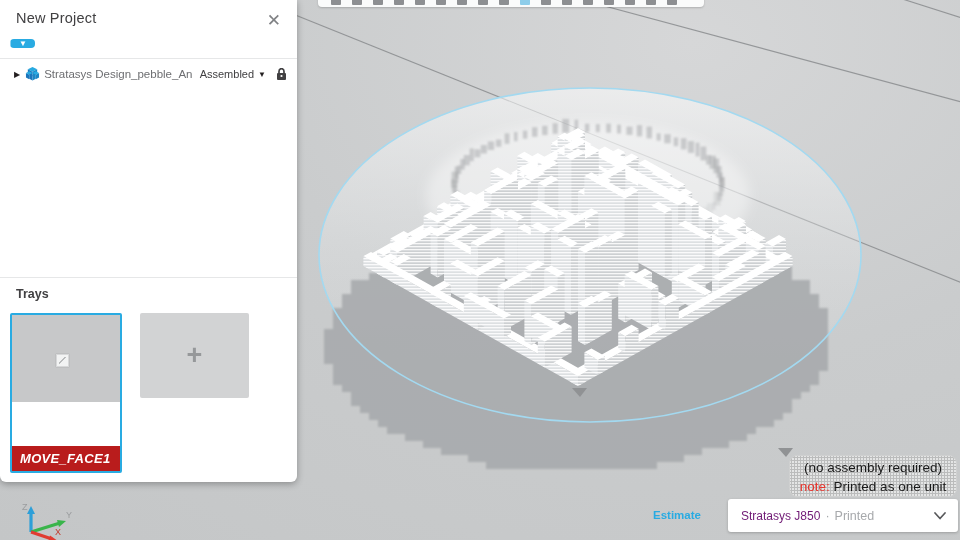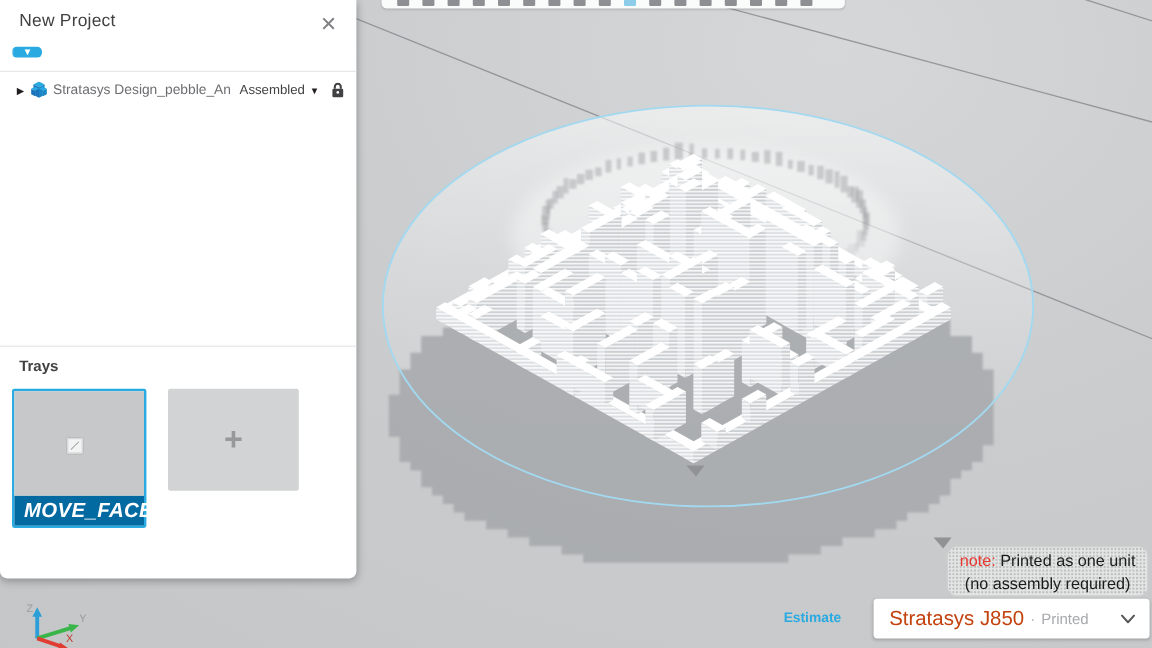--- a/index.html
+++ b/index.html
@@ -39,53 +39,53 @@
 
   .model-row { display:flex; align-items:center; padding:8px 10px 6px 14px;
     white-space:nowrap; cursor:pointer; }
   .expander { font-size:8px; color:#231f20; margin-right:5px; }
   .cube-icon { width:15px; height:14px; margin-right:4px; flex:none; }
   .model-name { font-size:11.5px; color:#6d6e71; overflow:hidden; max-width:166px; }
   .model-mode { font-size:11px; color:#414042; margin-left:8px; }
   .mode-caret { font-size:8px; color:#231f20; margin-left:4px; }
   .lock-icon { width:11px; height:13px; margin-left:10px; flex:none; }
 
-  .trays-section { position:absolute; left:0; top:288px; width:100%; }
+  .trays-section { position:absolute; left:0; top:277px; width:100%; }
   .trays-divider { border-top:1px solid #e6e7e8; }
   .trays-label { font-size:12.5px; font-weight:bold; color:#414042; padding:9px 0 0 16px; }
 
   .tray-cards { display:flex; gap:18px; padding:12px 0 0 10px; align-items:flex-start; }
   .tray-card-active { width:112px; border:2px solid #29abe2; border-radius:2px; cursor:pointer; }
   .tray-thumb { width:108px; height:87px; background:#c7c8c9; position:relative; }
   .tray-thumb-icon { position:absolute; left:44px; top:39px; width:13px; height:13px;
     background:#f2f3f3; border:1px solid #d7d8d9; box-shadow:0 0 1px rgba(0,0,0,.25); }
   .tray-thumb-icon:after { content:""; position:absolute; left:2px; top:2px; right:2px; bottom:2px;
     background:linear-gradient(135deg, transparent 40%, #b9bbbc 40%, #b9bbbc 55%, transparent 55%); }
-  .tray-label { height:25px; background:#0369a1; color:#fff; font-size:17px; font-weight:bold;
-    font-style:italic; display:flex; align-items:center; padding-left:8px; letter-spacing:.3px; }
+  .tray-label { height:25px; background:#b91c1c; color:#fff; font-size:13px; font-weight:bold;
+    font-style:italic; display:flex; align-items:center; padding-left:8px; letter-spacing:.3px;margin-top:44px; }
   .tray-card-add { width:109px; height:85px; background:#d2d3d4; border-radius:2px;
     display:flex; align-items:center; justify-content:center; cursor:pointer; }
   .plus-icon { color:#96989a; font-size:27px; font-weight:bold; line-height:27px; }
 
   
   .note-tip { position:absolute; left:789px; top:455px; width:168px; height:42px; z-index:4;
     background-color:#e4e5e5;
     background-image:radial-gradient(rgba(120,120,120,.38) 1px, transparent 1.2px);
     background-size:3px 3px;
     border:1px solid #cfd0d0; border-radius:8px; text-align:center;
     font-size:13.5px; color:#1a1a1a; line-height:19px; padding-top:2px; }
   .note-label { color:#e8352e; }
 
   .estimate-link { position:absolute; left:641px; top:509px; width:72px; text-align:center;
     color:#29abe2; font-size:11.5px; font-weight:bold; cursor:pointer; z-index:4; }
 
   .printer-select { position:absolute; left:728px; top:499px; width:230px; height:33px;
     background:#fff; border-radius:3px; box-shadow:0 1px 3px rgba(0,0,0,.22);
     display:flex; align-items:center; padding:0 12px 0 13px; cursor:pointer; z-index:4; }
-  .printer-name { font-size:17px; color:#c2410c; }
+  .printer-name { font-size:12px; color:#701a75; }
   .printer-sep { font-size:12.5px; color:#a7a9ac; margin:0 5px; }
   .printer-template { font-size:12.5px; color:#a7a9ac; flex:1; }
   .select-chevron { width:12px; height:8px; flex:none; }
 
   
   .axis-triad { position:absolute; left:8px; top:480px; z-index:3; }
 </style>
 </head>
 <body>
 
@@ -632,22 +632,22 @@
         <div class="tray-label">MOVE_FACE1</div>
       </div>
       <div class="tray-card-add">
         <span class="plus-icon">+</span>
       </div>
     </div>
   </div>
 </div>
 
 <div class="note-tip">
+  <div>(no assembly required)</div>
   <div><span class="note-label">note:</span><span> Printed as one unit</span></div>
-  <div>(no assembly required)</div>
 </div>
 
 <div class="estimate-link">Estimate</div>
 
 <div class="printer-select">
   <span class="printer-name">Stratasys J850</span>
   <span class="printer-sep">·</span>
   <span class="printer-template">Printed</span>
   <svg class="select-chevron" viewBox="0 0 12 8">
     <polyline points="1,1 6,6.5 11,1" fill="none" stroke="#58595b" stroke-width="1.7" stroke-linecap="round" stroke-linejoin="round"></polyline>

